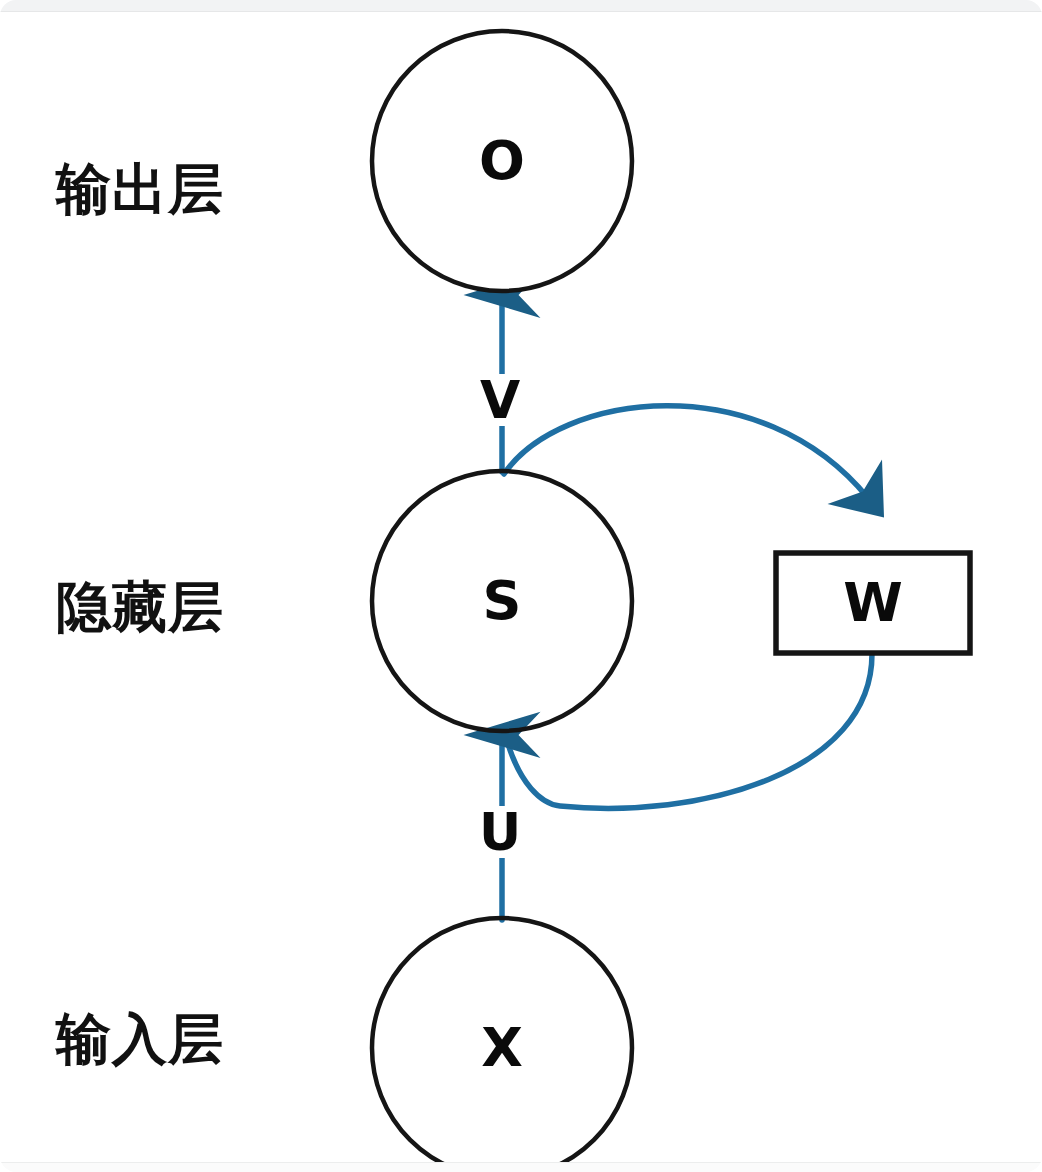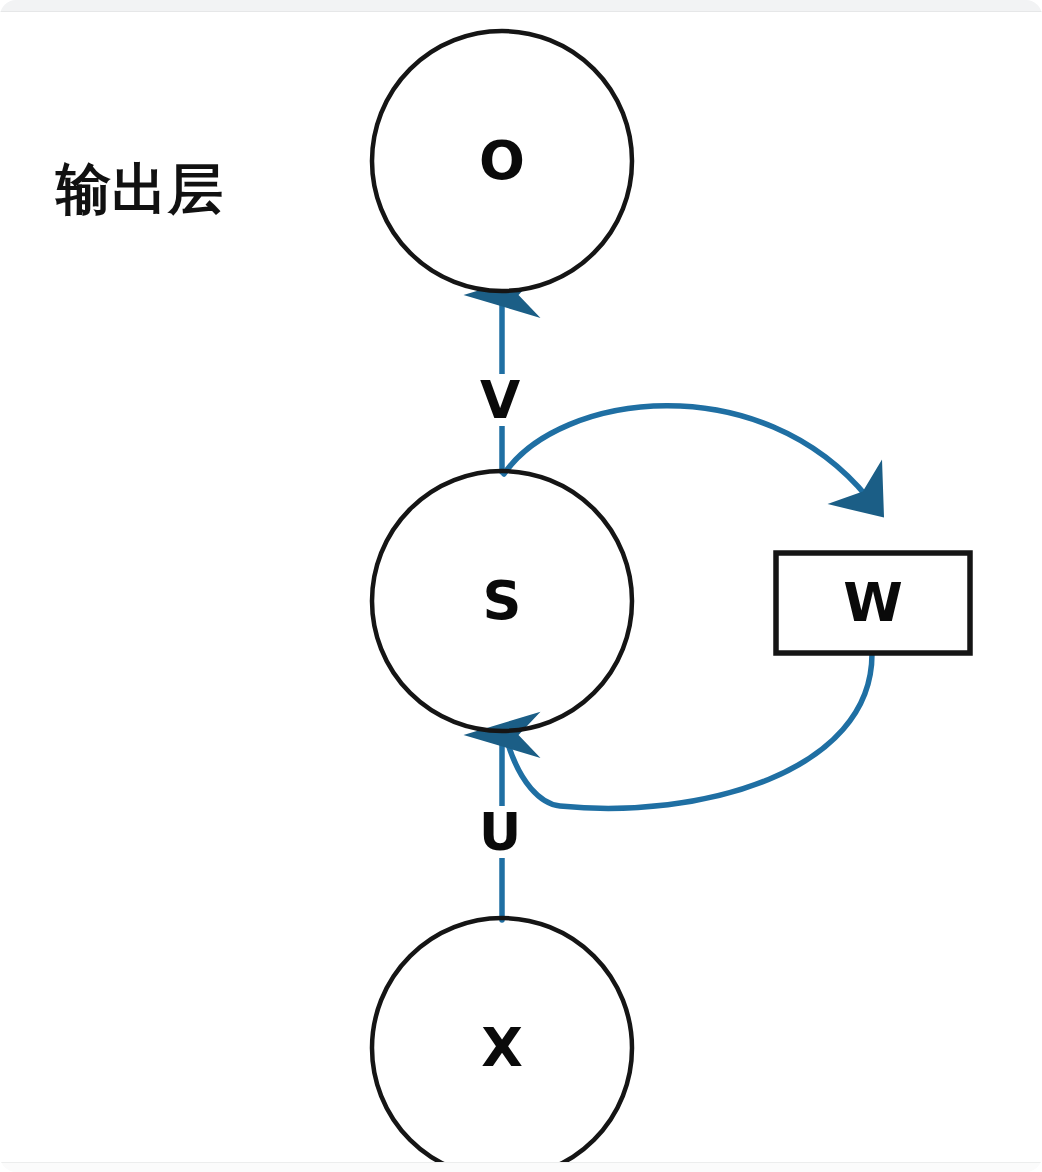--- a/index.html
+++ b/index.html
@@ -112,20 +112,22 @@
     <line x1="502" y1="812" x2="502" y2="736" stroke="#1F6FA3" stroke-width="5.5" stroke-linecap="round" marker-end="url(#arrow-up)"></line>
 
     <circle cx="502" cy="161" r="130" fill="#ffffff" stroke="#151515" stroke-width="4.5"></circle>
     <circle cx="502" cy="601" r="130" fill="none" stroke="#151515" stroke-width="4.5"></circle>
     <circle cx="502" cy="1048" r="130" fill="none" stroke="#151515" stroke-width="4.5"></circle>
 
     <rect x="776" y="553" width="194" height="100" fill="#ffffff" stroke="#151515" stroke-width="5.5"></rect>
   </svg>
 
   <div class="layer-label" id="label-output">输出层</div>
+  <div class="layer-label" id="label-hidden">隐藏层</div>
+  <div class="layer-label" id="label-input">输入层</div>
 
   <div class="node-text big" style="left:502px; top:161px;">O</div>
   <div class="node-text big" style="left:502px; top:601px;">S</div>
   <div class="node-text big" style="left:502px; top:1048px;">X</div>
   <div class="node-text big" style="left:873px; top:603px;">W</div>
 
   <div class="edge-text" style="left:500px; top:400px;">V</div>
   <div class="edge-text" style="left:500px; top:832px;">U</div>
 
   <div class="edge-band-bottom"></div>

